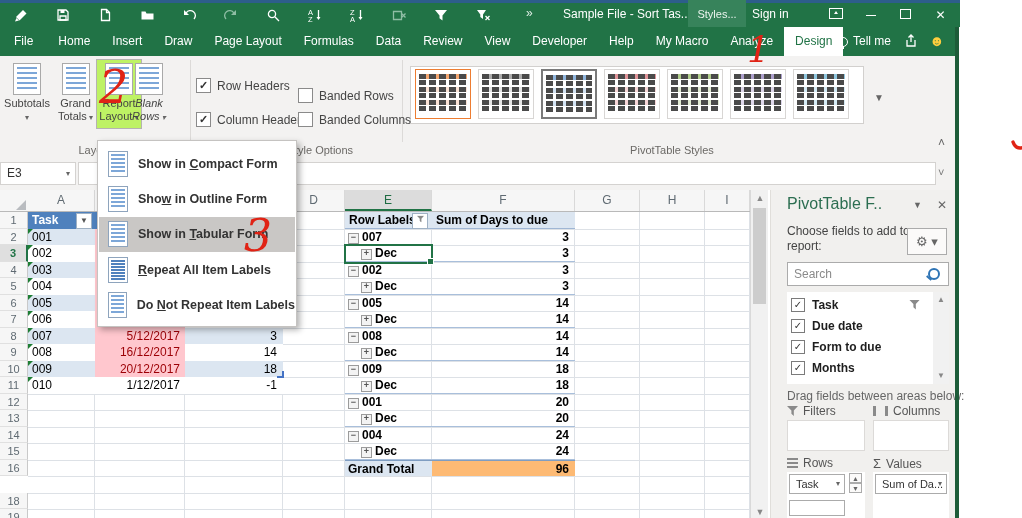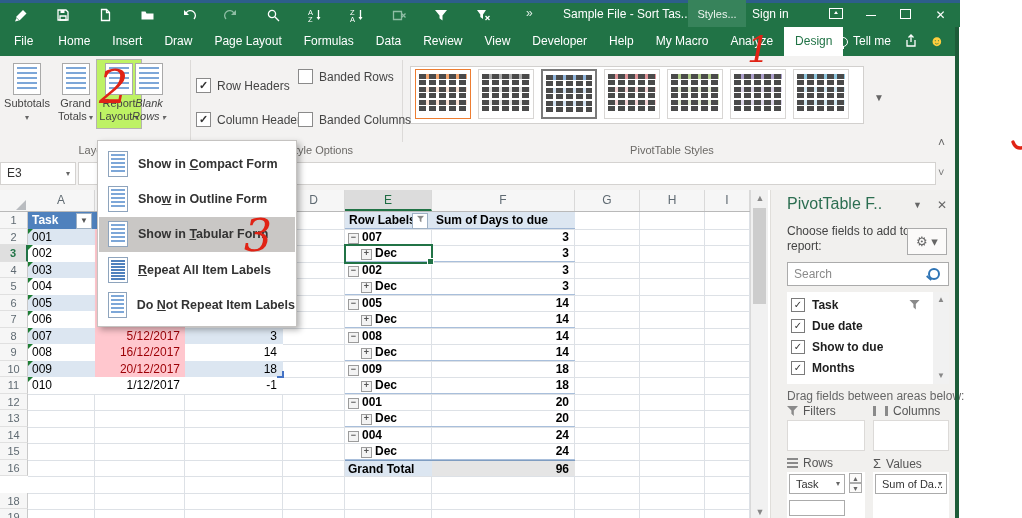--- a/index.html
+++ b/index.html
@@ -298,21 +298,21 @@
         <div class="thumb">
           <div class="tl"></div>
         </div>
         <div class="rlab">Blank</div>
         <div class="rlab">Rows<span class="dar"> ▾</span></div>
       </div>
       <div class="cbrow" style="left: 196px; top: 22px;">
         <span class="cbox">✓</span>
         <span>Row Headers</span>
       </div>
-      <div class="cbrow" style="left: 298px; top: 13px;">
+      <div class="cbrow" style="left: 298px; top: 32px;">
         <span class="cbox"></span>
         <span>Banded Rows</span>
       </div>
       <div class="cbrow" style="left: 196px; top: 56px;">
         <span class="cbox">✓</span>
         <span>Column Headers</span>
       </div>
       <div class="cbrow" style="left: 298px; top: 56px;">
         <span class="cbox"></span>
         <span>Banded Columns</span>
@@ -444,21 +444,21 @@
       <div class="cell" style="left: 432px; top: 187px; width: 143px; height: 16.5px; line-height: 16.5px; border-bottom: 1px solid rgb(169, 191, 219); font-weight: bold; text-align: right; padding-right: 6px;">18</div>
       <div class="cell" style="left: 345px; top: 203.5px; width: 87px; height: 16.5px; line-height: 16.5px; font-weight: bold; padding-left: 3px;"><span class="expb">−</span><span>001</span></div>
       <div class="cell" style="left: 432px; top: 203.5px; width: 143px; height: 16.5px; line-height: 16.5px; font-weight: bold; text-align: right; padding-right: 6px;">20</div>
       <div class="cell" style="left: 345px; top: 220px; width: 87px; height: 16.5px; line-height: 16.5px; border-bottom: 1px solid rgb(169, 191, 219); font-weight: bold; padding-left: 16px;"><span class="expb">+</span><span>Dec</span></div>
       <div class="cell" style="left: 432px; top: 220px; width: 143px; height: 16.5px; line-height: 16.5px; border-bottom: 1px solid rgb(169, 191, 219); font-weight: bold; text-align: right; padding-right: 6px;">20</div>
       <div class="cell" style="left: 345px; top: 236.5px; width: 87px; height: 16.5px; line-height: 16.5px; font-weight: bold; padding-left: 3px;"><span class="expb">−</span><span>004</span></div>
       <div class="cell" style="left: 432px; top: 236.5px; width: 143px; height: 16.5px; line-height: 16.5px; font-weight: bold; text-align: right; padding-right: 6px;">24</div>
       <div class="cell" style="left: 345px; top: 253px; width: 87px; height: 16.5px; line-height: 16.5px; border-bottom: 1px solid rgb(169, 191, 219); font-weight: bold; padding-left: 16px;"><span class="expb">+</span><span>Dec</span></div>
       <div class="cell" style="left: 432px; top: 253px; width: 143px; height: 16.5px; line-height: 16.5px; border-bottom: 1px solid rgb(169, 191, 219); font-weight: bold; text-align: right; padding-right: 6px;">24</div>
       <div class="cell" style="left: 345px; top: 269.5px; width: 87px; height: 16.5px; line-height: 16.5px; background: rgb(220, 230, 241); border-top: 1px solid rgb(127, 157, 193); font-weight: bold; padding-left: 3px;"><span>Grand Total</span></div>
-      <div class="cell" style="left: 432px; top: 269.5px; width: 143px; height: 16.5px; line-height: 16.5px; background: #e5e5e5; border-top: 1px solid rgb(127, 157, 193); font-weight: bold; text-align: right; padding-right: 6px;">96</div>
+      <div class="cell" style="left: 432px; top: 269.5px; width: 143px; height: 16.5px; line-height: 16.5px; background: #fdba74; border-top: 1px solid rgb(127, 157, 193); font-weight: bold; text-align: right; padding-right: 6px;">96</div>
       <div class="selbox" style="left: 343.5px; top: 53.5px; width: 85px; height: 16.5px;">
         <div class="hdl"></div>
       </div>
     </div>
   <div class="vscroll" id="vscroll">
       <div class="vsbtn" style="top: 0px;">▲</div>
       <div class="vsthumb" style="top: 18px; height: 96px;"></div>
       <div class="vsbtn" style="top: 314px;">▼</div>
     </div>
   <div class="panel" id="panel">
@@ -473,21 +473,21 @@
           <span class="fcheck">✓</span>
           <span class="fname">Task</span>
           <span class="funnel" style="position: absolute; left: 118px;"></span>
         </div>
         <div class="frowitem" style="top: 23px;">
           <span class="fcheck">✓</span>
           <span class="fname">Due date</span>
         </div>
         <div class="frowitem" style="top: 44px;">
           <span class="fcheck">✓</span>
-          <span class="fname">Show to due</span>
+          <span class="fname">Form to due</span>
         </div>
         <div class="frowitem" style="top: 65px;">
           <span class="fcheck">✓</span>
           <span class="fname">Months</span>
         </div>
         <div class="flscroll">
           <div class="flsb" style="top: 0px;">▲</div>
           <div class="flsb" style="top: 76px;">▼</div>
         </div>
       </div>

